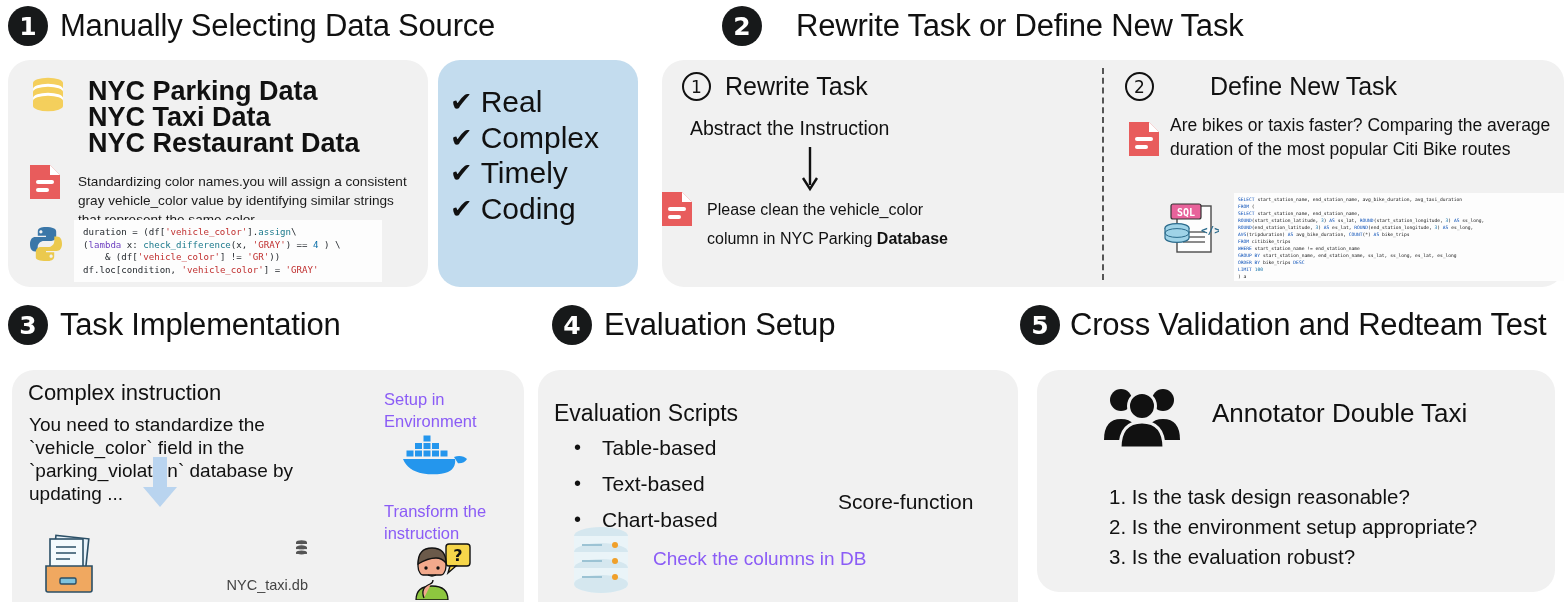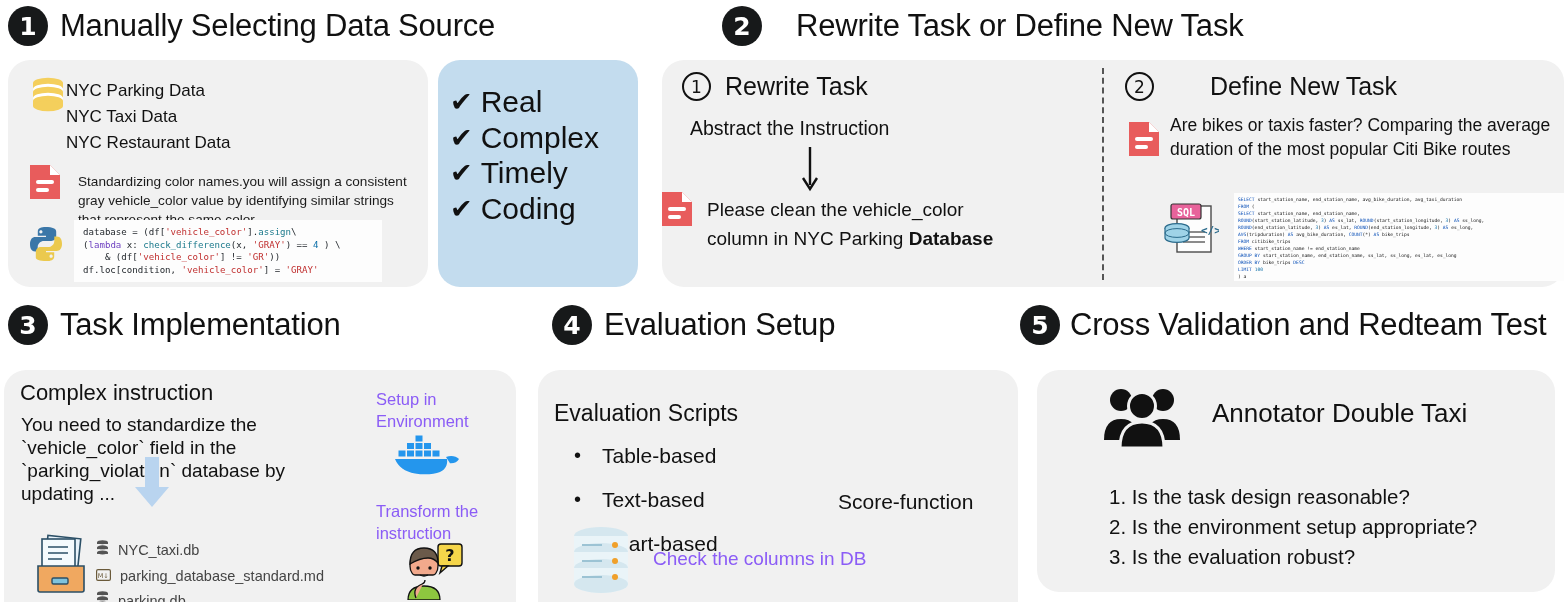--- a/index.html
+++ b/index.html
@@ -22,21 +22,21 @@
     font-family: "DejaVu Sans", sans-serif;
     flex: 0 0 auto;
   }
   .step-title { font-size: 31px; font-weight: 400; letter-spacing: -0.2px; white-space: nowrap; }
 
   
   .card { position: absolute; background: #f1f1f1; border-radius: 22px; }
   .card-blue { position: absolute; background: #c3dcee; border-radius: 22px; }
 
   
-  .src-list { position: absolute; left: 58px; top: 18px; font-size: 17px; line-height: 26px; }
+  .src-list { position: absolute; left: 80px; top: 18px; font-size: 27px; line-height: 26px; font-weight: bold; }
   .desc { position: absolute; left: 70px; top: 112px; width: 330px; font-size: 13.6px; line-height: 19px; color: #1b1b1b; }
   .codebox {
     position: absolute; left: 66px; top: 160px; width: 308px;
     background: #fdfdfd; padding: 6px 7px 6px 9px;
     font-family: "DejaVu Sans Mono", monospace; font-size: 9.1px; line-height: 12.6px;
     white-space: pre;
   }
   .k-pur { color: #6f42c1; } .k-blu { color: #0b51b8; } .k-red { color: #c03030; } .k-tea { color: #1c7a8c; } .k-dark { color: #24292e; }
   .k-num { color: #0b6ea8; }
 
@@ -56,26 +56,26 @@
   .dashdiv { position: absolute; border-left: 2.5px dashed #555; }
 
   
   .ico { position: absolute; }
 
   
   .t { position: absolute; }
   .red { color: #8b5cf6; }
 
   .bullets { position: absolute; font-size: 21px; line-height: 36px; list-style: none; }
-  .bullets li { position: relative; padding-left: 34px; margin-top: 8px; }
+  .bullets li { position: relative; padding-left: 34px; }
   .bullets li:before { content: "•"; position: absolute; left: 6px; top: -1px; font-size: 20px; }
 
   .qlist { position: absolute; font-size: 20.5px; line-height: 30px; }
   .flist { position: absolute; font-size: 14.5px; line-height: 25.5px; color: #444; }
-  .flist-row { display: flex; align-items: flex-end; gap: 9px; }
+  .flist-row { display: flex; align-items: flex-end; gap: 9px; flex-direction: column; }
 </style>
 </head>
 <body>
 
 <div class="page">
 
   <div class="step-head" style="left:8px; top:6px;">
     <div class="badge">1</div>
     <div class="step-title">Manually Selecting Data Source</div>
   </div>
@@ -113,21 +113,21 @@
 
     <div class="desc">Standardizing color names.you will assign a consistent gray vehicle_color value by identifying similar strings that represent the same color ...</div>
 
     <div class="ico" style="left:19px; top:165px; width:38px; height:38px;">
       <svg viewBox="0 0 38 38" width="38" height="38">
         <path d="M18.6 2c-4.3 0-7.8 1-7.8 4.6v4.1h8.2v1.3H8.4c-3.3 0-5.4 2.6-5.4 7.2 0 4.4 1.8 7.2 5.1 7.2h2.6v-4.3c0-3.4 2.9-6.1 6.2-6.1h7.4c2.8 0 4.9-2.2 4.9-4.9V6.6C29.2 3.6 25.6 2 18.6 2zM13.9 5.2c.9 0 1.6.7 1.6 1.6s-.7 1.6-1.6 1.6-1.6-.7-1.6-1.6.7-1.6 1.6-1.6z" fill="#3b77a8"></path>
         <path d="M19.4 36c4.3 0 7.8-1 7.8-4.6v-4.1H19v-1.3h10.6c3.3 0 5.4-2.6 5.4-7.2 0-4.4-1.8-7.2-5.1-7.2H27.3v4.3c0 3.4-2.9 6.1-6.2 6.1h-7.4c-2.8 0-4.9 2.2-4.9 4.9v5.5C8.8 34.4 12.4 36 19.4 36zM24.1 32.8c-.9 0-1.6-.7-1.6-1.6s.7-1.6 1.6-1.6 1.6.7 1.6 1.6-.7 1.6-1.6 1.6z" fill="#ebc94e"></path>
       </svg>
     </div>
 
-    <div class="codebox"><span><span class="k-dark">database = (df[</span><span class="k-red">'vehicle_color'</span><span class="k-dark">].</span><span class="k-tea">assign</span><span class="k-dark">\</span></span>
+    <div class="codebox"><span><span class="k-dark">duration = (df[</span><span class="k-red">'vehicle_color'</span><span class="k-dark">].</span><span class="k-tea">assign</span><span class="k-dark">\</span></span>
 <span><span class="k-dark">(</span><span class="k-pur">lambda</span><span class="k-dark"> x: </span><span class="k-tea">check_difference</span><span class="k-dark">(x, </span><span class="k-red">'GRAY'</span><span class="k-dark">) == </span><span class="k-num">4</span><span class="k-dark"> ) \</span></span>
 <span><span class="k-dark">    &amp; (df[</span><span class="k-red">'vehicle_color'</span><span class="k-dark">] != </span><span class="k-red">'GR'</span><span class="k-dark">))</span></span>
 <span><span class="k-dark">df.loc[condition, </span><span class="k-red">'vehicle_color'</span><span class="k-dark">] = </span><span class="k-red">'GRAY'</span></span></div>
   </div>
 
   <div class="card-blue" style="left:438px; top:60px; width:200px; height:227px;">
     <div style="position:absolute; left:12px; top:26px; display:flex; flex-direction:column; gap:4px;">
       <div class="checkrow">
         <span class="chk">✔</span>
         <span class="chk-lbl">Real</span>
@@ -172,21 +172,21 @@
 
     <div class="ico" style="left:-2px; top:130px; width:34px; height:38px;">
       <svg viewBox="0 0 34 38" width="34" height="38">
         <path d="M2 2 h20 l10 10 v24 H2 Z" fill="#e85c5c"></path>
         <path d="M22 2 l10 10 h-10 Z" fill="#ffffff"></path>
         <rect x="8" y="17" width="18" height="4" rx="2" fill="#fff"></rect>
         <rect x="8" y="25" width="13" height="4" rx="2" fill="#fff"></rect>
       </svg>
     </div>
 
-    <div class="t" style="left:45px; top:135px; font-size:19px; line-height:29px; width:390px;">
+    <div class="t" style="left:45px; top:135px; font-size:16px; line-height:29px; width:390px;">
       <span>Please clean the vehicle_color</span><br>
       <span>column in NYC Parking </span><b>Database</b>
     </div>
 
     <div class="subhead" style="position:absolute; left:463px; top:12px;">
       <div class="circnum">2</div>
       <div class="subhead-t" style="margin-left:42px;">Define New Task</div>
     </div>
 
     <div class="ico" style="left:465px; top:60px; width:34px; height:38px;">
@@ -227,21 +227,21 @@
 <span><span class="k-blu">ORDER BY</span> bike_trips <span class="k-blu">DESC</span></span>
 <span><span class="k-blu">LIMIT</span> <span class="k-num">100</span></span>
 <span>) a</span></div>
   </div>
 
   <div class="step-head" style="left:8px; top:305px;">
     <div class="badge">3</div>
     <div class="step-title">Task Implementation</div>
   </div>
 
-  <div class="card" style="left:4px; top:370px; width:512px; height:232px; border-bottom-left-radius:0; border-bottom-right-radius:0;">
+  <div class="card" style="left:12px; top:370px; width:512px; height:232px; border-bottom-left-radius:0; border-bottom-right-radius:0;">
 
     <div class="t" style="left:16px; top:10px; font-size:22px;">Complex instruction</div>
     <div class="t" style="left:17px; top:43px; width:330px; font-size:19px; line-height:23px;">You need to standardize the `vehicle_color` field in the `parking_violation` database by updating ...</div>
 
     <div class="ico" style="left:128px; top:87px; width:40px; height:52px;">
       <svg viewBox="0 0 40 52" width="40" height="52">
         <polygon points="13,0 27,0 27,30 37,30 20,50 3,30 13,30" fill="#b9d4ef"></polygon>
       </svg>
     </div>
 

